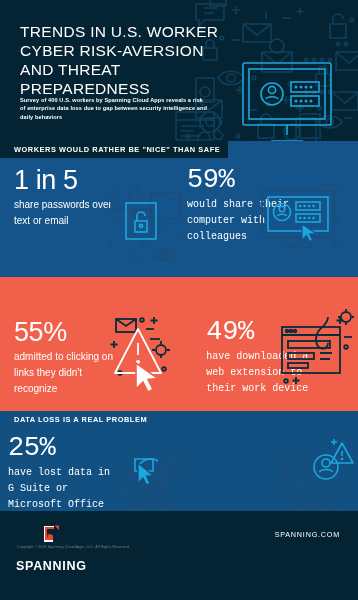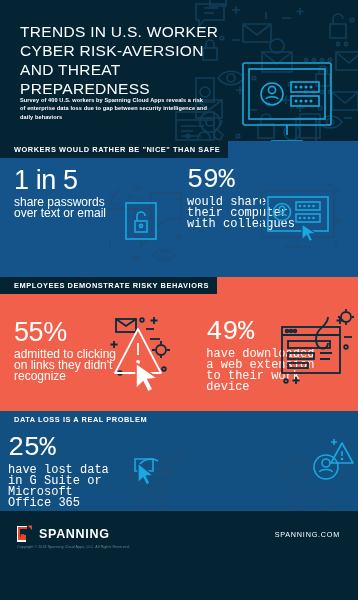--- a/index.html
+++ b/index.html
@@ -58,35 +58,35 @@
   .big-num {
     color:#ffffff;
     font-size:27px;
     font-weight:300;
     letter-spacing:-0.4px;
     line-height:30px;
     white-space:nowrap;
   }
   .stat-text {
     color:#ffffff;
-    font-size:12px;
-    line-height:11px;
+    font-size:10px;
+    line-height:16px;
     font-weight:300;
     margin-top:2px;
     width:110px;
   }
   .art { position:absolute; }
 
   
   .sec-blue { background:#14548A; }
   .sec-red  { background:#F1604A; }
 
   
   .footer { height:55px; background:#042433; position:relative; }
-  .logo-wrap { position:absolute; left:16px; top:14px; display:flex; align-items:center; gap:6px; }
+  .logo-wrap { position:absolute; left:16px; top:14px; display:flex; align-items:center; gap:17px;flex-direction:column; }
   .logo-mark { width:17px; height:17px; position:relative; }
   .logo-text { color:#ffffff; font-size:12.5px; font-weight:bold; letter-spacing:0.7px; }
   .site-url { position:absolute; right:18px; top:19px; color:#ffffff; font-size:7.2px; letter-spacing:0.8px; }
   .copyright { position:absolute; left:17px; top:34px; color:#6d8290; font-size:3.6px; letter-spacing:0.1px; }
 
   svg { display:block; overflow:visible; }
   .ln { fill:none; stroke:#0F3F5C; stroke-width:1.6; }
   .ln-b { fill:none; stroke:#1CA7DE; stroke-width:1.6; }
   .ln-w { fill:none; stroke:#ffffff; stroke-width:1.8; }
   .ln-n { fill:none; stroke:#1B4E7A; stroke-width:1.8; }
@@ -282,21 +282,20 @@
         <circle cx="42" cy="33" r="1.3"></circle>
           <circle cx="46.5" cy="33" r="1.3"></circle>
         <circle cx="51" cy="33" r="1.3"></circle>
           <circle cx="55.5" cy="33" r="1.3"></circle>
       </g>
       <path d="M44 39l0 16 4.5-4.5 3 6 3-1.5-3-6 6.5-0.5z" fill="#1CA7DE" stroke="#14548A" stroke-width="1.2"></path>
     </svg>
   </div>
 
   <div class="section sec-red" style="height:134px;">
-    <div class="sec-header">EMPLOYEES DEMONSTRATE RISKY BEHAVIORS</div>
 
     <div class="stats" style="top:40px;gap:38px;">
       <div class="stat-col">
         <div class="big-num">55%</div>
         <div class="stat-text">admitted to clicking on links they didn't recognize</div>
       </div>
       <div class="stat-col right">
         <div class="big-num">49%</div>
         <div class="stat-text">have downloaded a web extension to their work device</div>
       </div>

